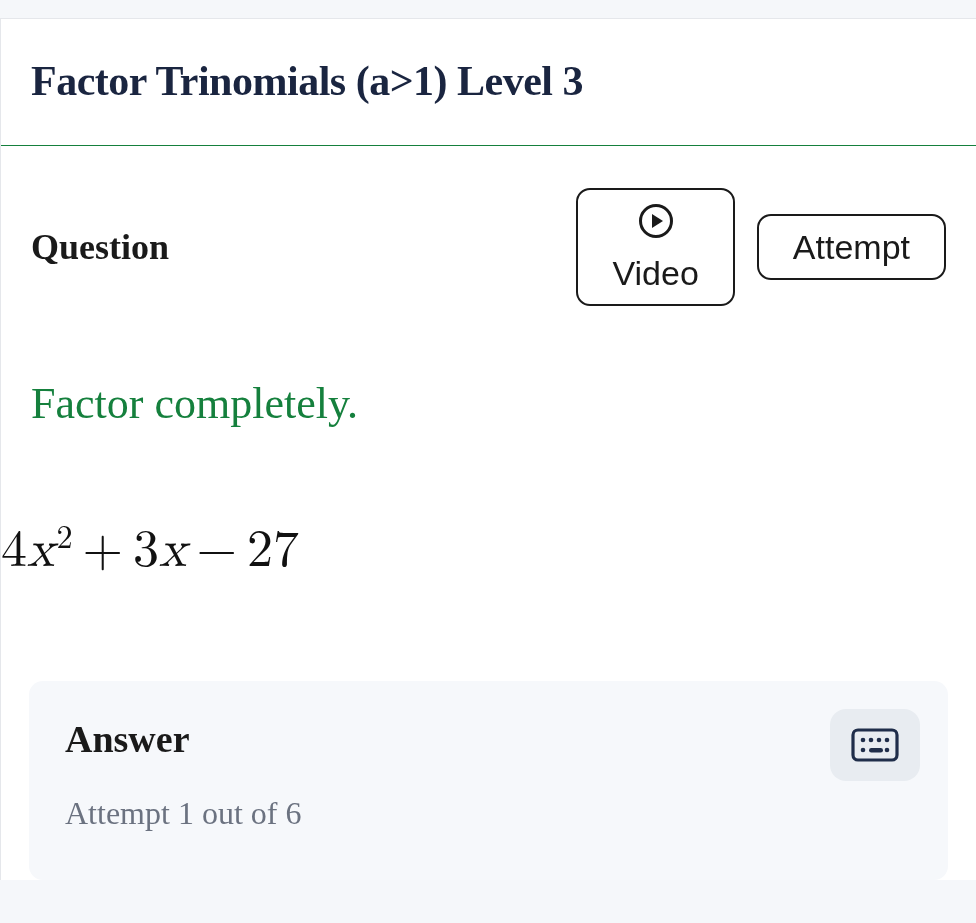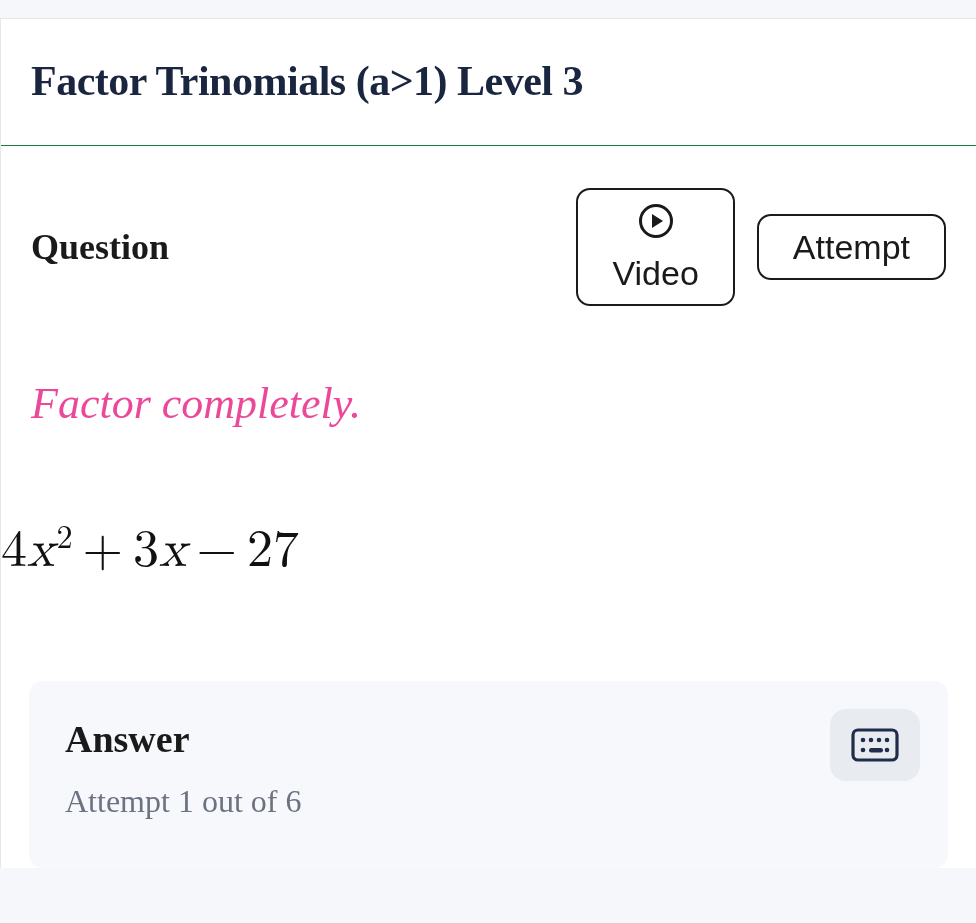--- a/index.html
+++ b/index.html
@@ -74,22 +74,21 @@
       height: 0;
       border-left: 11px solid #1a1a1a;
       border-top: 7px solid transparent;
       border-bottom: 7px solid transparent;
       margin-left: 3px;
     }
     .prompt {
       padding: 72px 30px 0 30px;
       font-family: Georgia, 'Times New Roman', serif;
       font-size: 44px;
-      color: #ec4899;
-      font-style: italic;
+      color: #15803d;
     }
     .expression {
       padding: 90px 0 100px 0;
       font-family: 'Latin Modern Math', 'STIX Two Math', Cambria Math, Georgia, serif;
       font-size: 52px;
       color: #111;
     }
     .expression .math-var {
       font-style: italic;
     }
@@ -102,21 +101,21 @@
     .expression .op {
       margin: 0 10px;
     }
     .answer-panel {
       margin: 0 28px;
       background: #f6f8fb;
       border-radius: 14px;
       padding: 36px 36px 48px 36px;
       display: flex;
       flex-direction: column;
-      gap: 22px;
+      gap: 34px;
       position: relative;
     }
     .answer-title {
       font-family: Georgia, 'Times New Roman', serif;
       font-weight: 700;
       font-size: 38px;
       color: #1a1a1a;
     }
     .attempt-line {
       font-family: Georgia, 'Times New Roman', serif;

